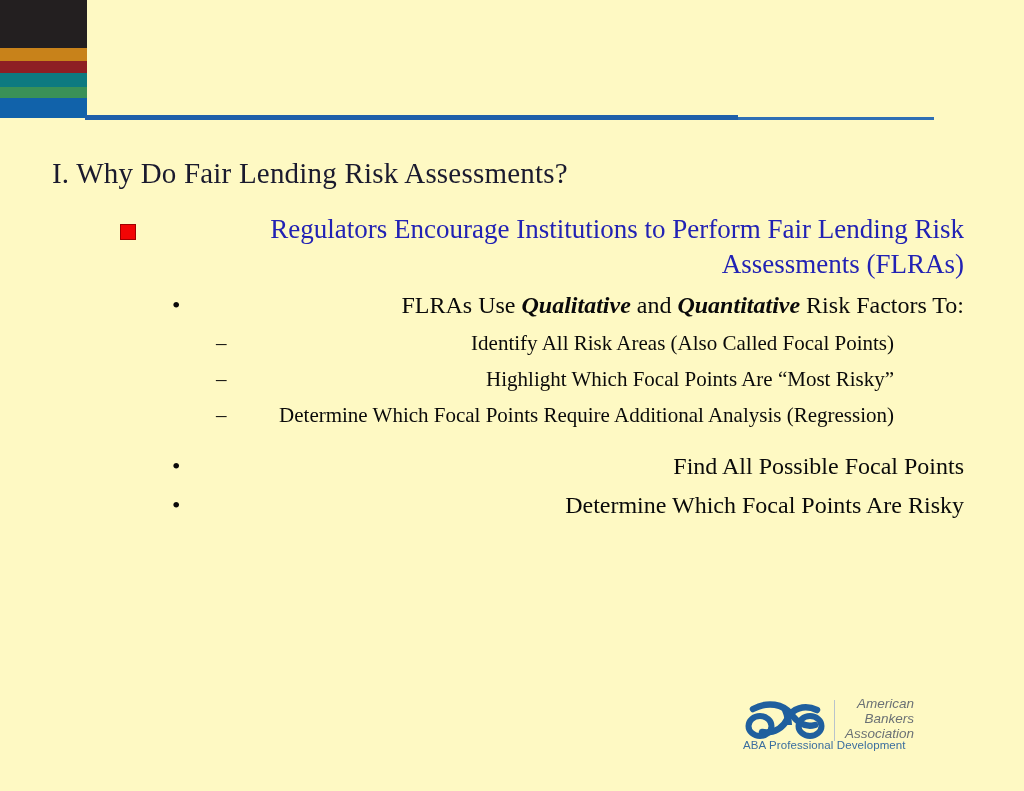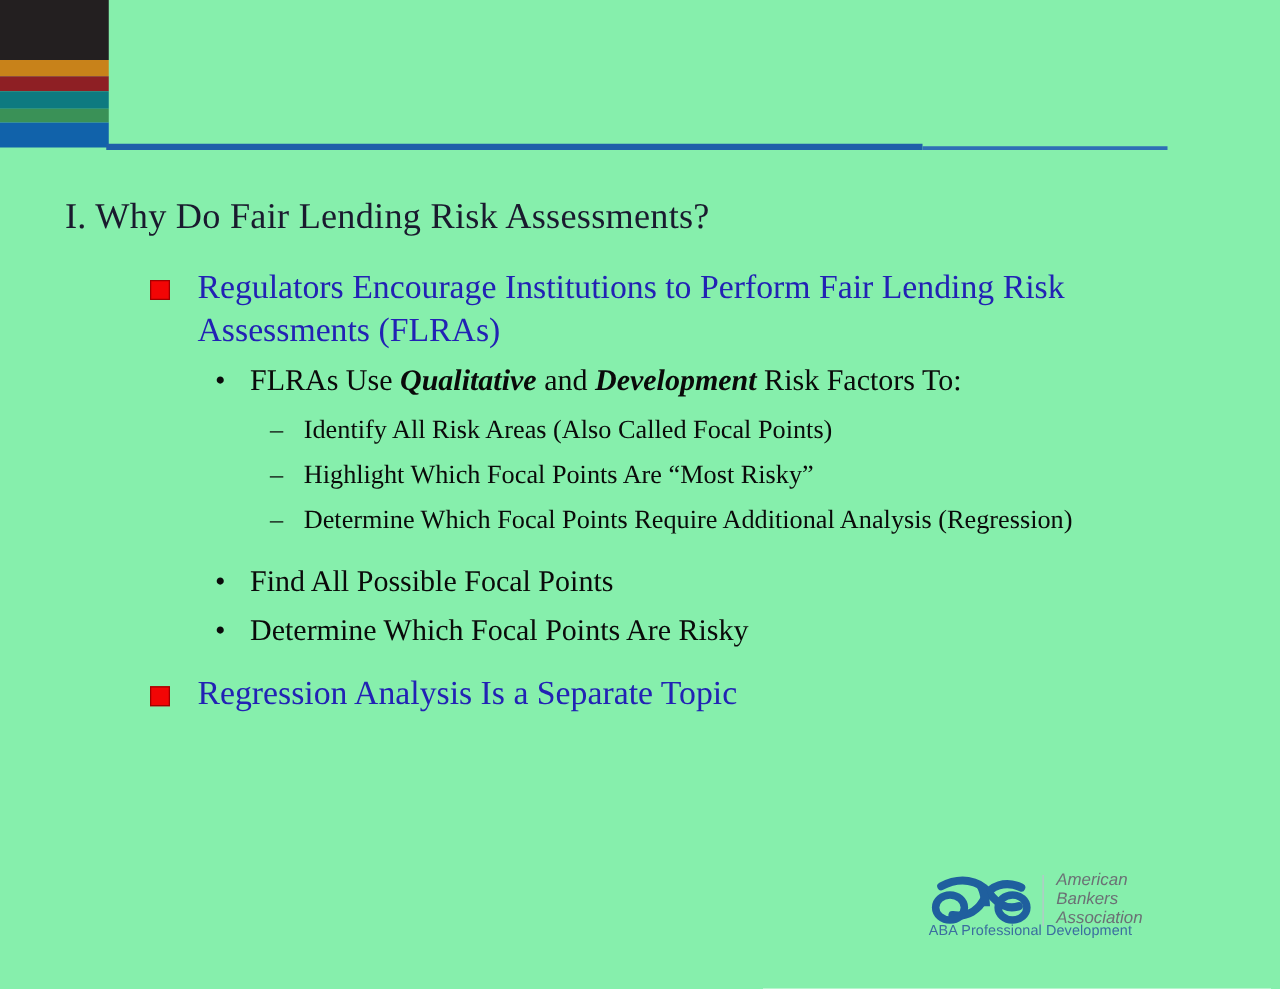--- a/index.html
+++ b/index.html
@@ -7,22 +7,23 @@
     padding: 0;
     background: #ffffff;
   }
   body {
     font-family: "Liberation Serif", "DejaVu Serif", serif;
   }
   .slide {
     position: relative;
     width: 1024px;
     height: 791px;
-    background: #86efac;
+    background: #fef9c3;
     overflow: hidden;
+    text-align: right;
   }
 
   
   .header-block {
     position: absolute;
     left: 0;
     top: 0;
     width: 87px;
     height: 118px;
   }
@@ -197,21 +198,21 @@
 
   <div class="body">
 
     <div class="lvl1">
       <span class="sq"></span>
       <span>Regulators Encourage Institutions to Perform Fair Lending Risk Assessments (FLRAs)</span>
     </div>
 
     <div class="lvl2">
       <span class="dot">•</span>
-      <span>FLRAs Use </span><em class="bi">Qualitative</em><span> and </span><em class="bi">Development</em><span> Risk Factors To:</span>
+      <span>FLRAs Use </span><em class="bi">Qualitative</em><span> and </span><em class="bi">Quantitative</em><span> Risk Factors To:</span>
     </div>
 
     <div class="lvl3">
       <span class="dash">–</span>
       <span>Identify All Risk Areas (Also Called Focal Points)</span>
     </div>
 
     <div class="lvl3">
       <span class="dash">–</span>
       <span>Highlight Which Focal Points Are “Most Risky”</span>
@@ -230,24 +231,20 @@
       <span>Find All Possible Focal Points</span>
     </div>
 
     <div class="lvl2">
       <span class="dot">•</span>
       <span>Determine Which Focal Points Are Risky</span>
     </div>
 
     <div class="spacer-b"></div>
 
-    <div class="lvl1">
-      <span class="sq"></span>
-      <span>Regression Analysis Is a Separate Topic</span>
-    </div>
 
   </div>
 
   <div class="logo">
     <svg class="logo-mark" viewBox="0 0 172 88" xmlns="http://www.w3.org/2000/svg">
       <g fill="none" stroke="#1f5f9e">
         <path d="M22 24 C52 8 82 14 98 34 C112 52 126 62 146 56" stroke-width="13" stroke-linecap="round"></path>
         <path d="M150 26 C124 14 100 24 92 42 C82 62 64 74 40 70" stroke-width="13" stroke-linecap="round"></path>
         <ellipse cx="36" cy="58" rx="23" ry="20" stroke-width="12"></ellipse>
         <ellipse cx="136" cy="58" rx="23" ry="20" stroke-width="12"></ellipse>

